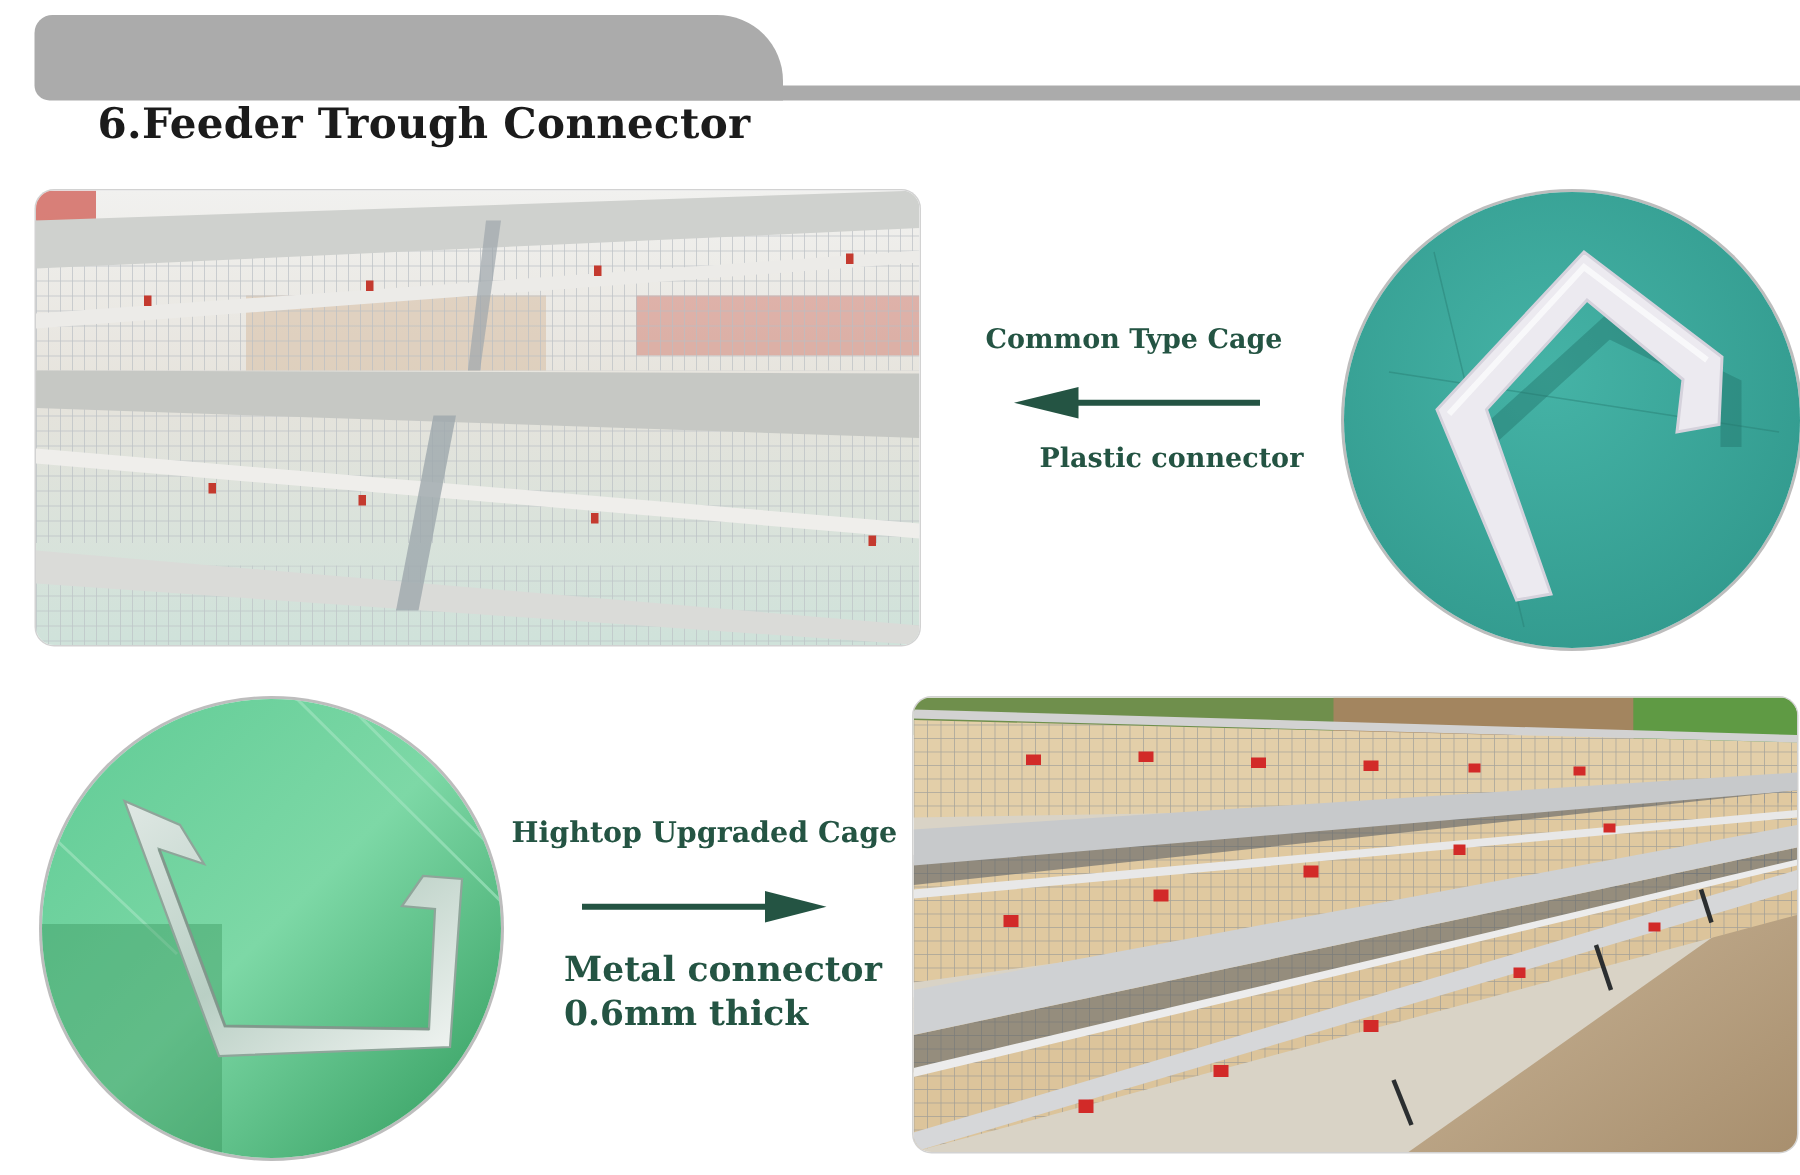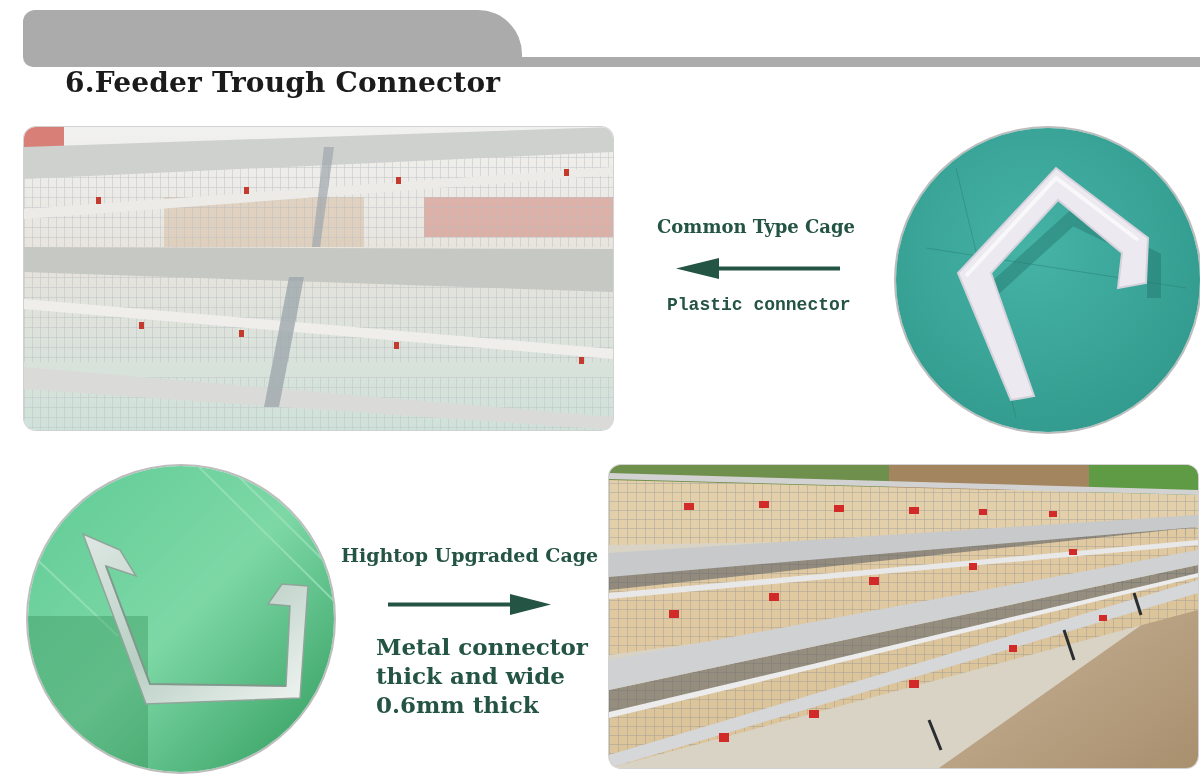--- a/index.html
+++ b/index.html
@@ -43,21 +43,21 @@
     .circle-plastic { left: 896px; top: 128px; width: 304px; height: 304px; }
     .circle-metal { left: 28px; top: 466px; width: 306px; height: 306px; }
 
     
     .label {
       position: absolute; white-space: nowrap;
       font-family: "DejaVu Serif", "Liberation Serif", serif;
       font-weight: bold; color: #245443; font-size: 18px;
     }
     .lbl-common { left: 657px; top: 216px; }
-    .lbl-plastic { left: 667px; top: 295px; font-family: Liberation Mono, monospace; }
+    .lbl-plastic { left: 693px; top: 295px; }
     .lbl-hightop { left: 341px; top: 544px; font-size: 19px; }
     .spec-list { position: absolute; left: 376px; top: 632px; }
     .spec-item {
       display: block; white-space: nowrap;
       font-family: "DejaVu Serif", "Liberation Serif", serif;
       font-weight: bold; color: #245443; font-size: 23px; line-height: 29px;
     }
 
     .arrow { position: absolute; }
     .arrow-left { left: 674px; top: 255px; width: 170px; height: 27px; }
@@ -163,21 +163,20 @@
   </svg>
 </div>
 
 <div class="label lbl-hightop">Hightop Upgraded Cage</div>
 <svg class="arrow arrow-right" viewBox="0 0 168 27">
   <rect x="2" y="11.5" width="124" height="4" fill="#245443"></rect>
   <polygon points="124,3 165,13.5 124,24" fill="#245443"></polygon>
 </svg>
 <div class="spec-list">
   <span class="spec-item">Metal connector</span>
-  <span class="spec-item">thick and wide</span>
   <span class="spec-item">0.6mm thick</span>
 </div>
 
 <div class="photo photo-bottom">
   <svg viewBox="0 0 589 303" preserveAspectRatio="none">
     <defs>
       <linearGradient id="floorGrad" x1="0" y1="0" x2="1" y2="1">
         <stop offset="0" stop-color="#cbb79a"></stop>
         <stop offset="1" stop-color="#a88f6e"></stop>
       </linearGradient>

